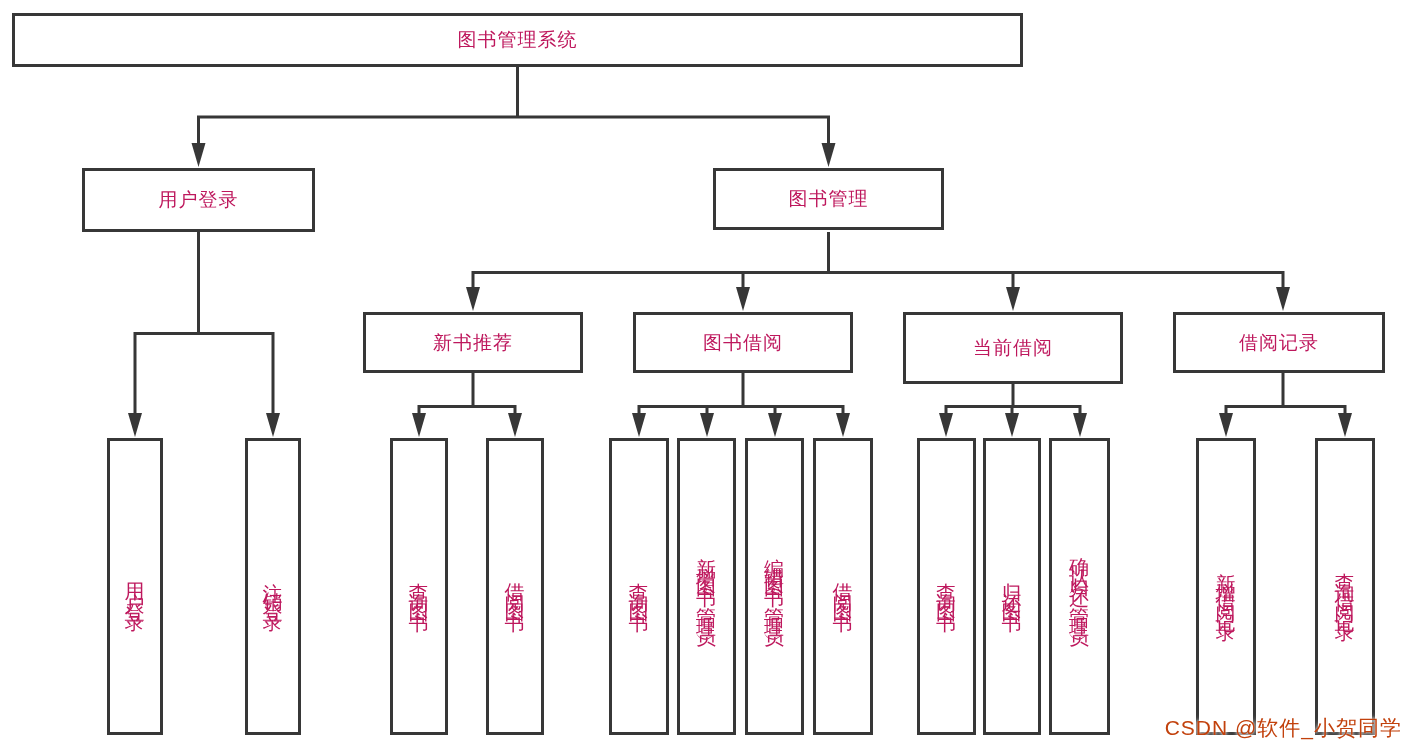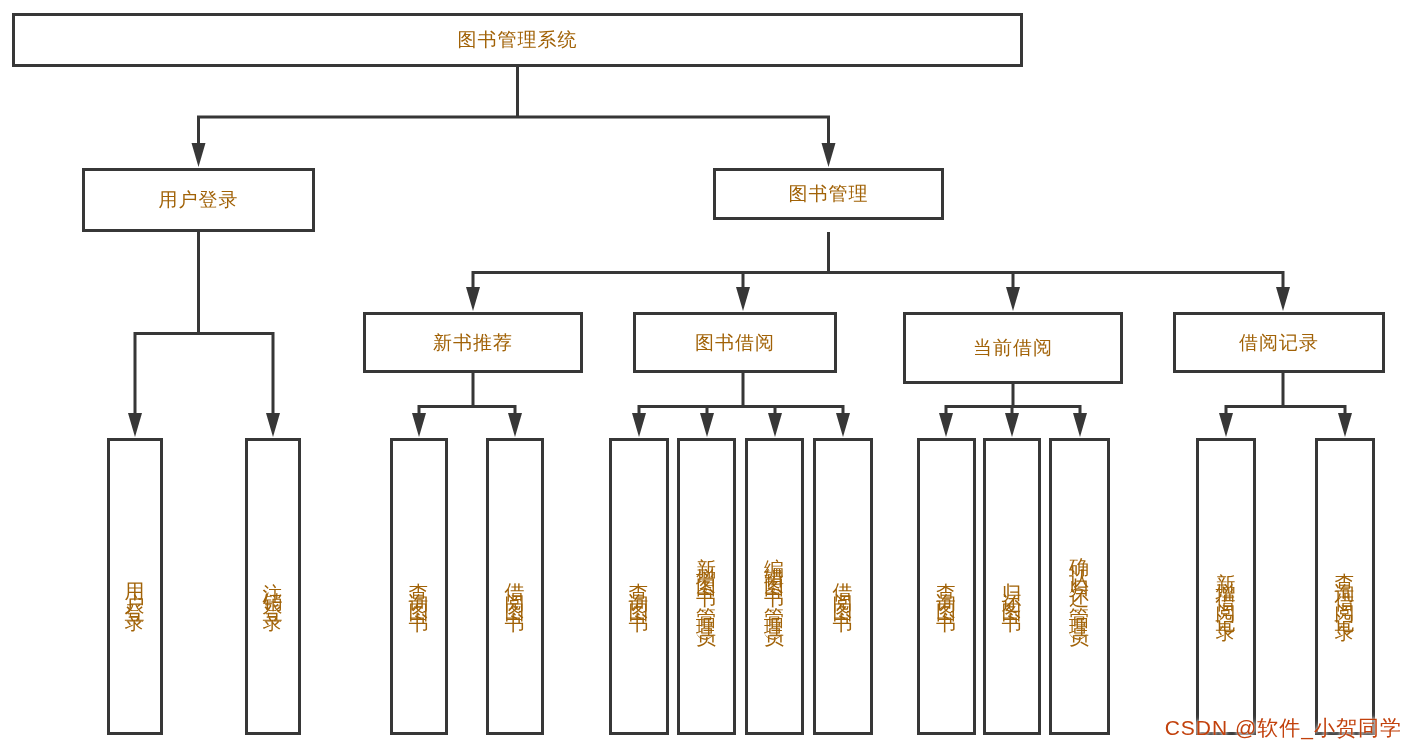--- a/index.html
+++ b/index.html
@@ -4,21 +4,21 @@
 <style>
   html,body{margin:0;padding:0;background:#fff;}
   .canvas{
     position:relative;width:1405px;height:747px;background:#ffffff;
     font-family:"Liberation Sans","DejaVu Sans",sans-serif;overflow:hidden;
   }
   .wires{position:absolute;left:0;top:0;z-index:1;}
   .box{
     position:absolute;z-index:2;background:#ffffff;border:3px solid #373737;
     box-sizing:border-box;display:flex;align-items:center;justify-content:center;
-    color:#a16207;
+    color:#be185d;
   }
   .box.h{font-size:19px;letter-spacing:1px;white-space:nowrap;}
   .box.v{
     writing-mode:vertical-rl;text-orientation:mixed;
     font-size:20px;letter-spacing:10px;line-height:1;
   }
   .watermark{
     position:absolute;z-index:3;right:3px;bottom:5px;
     font-size:21px;letter-spacing:1px;color:#c2410c;
     text-shadow:0 0 3px #ffffff,0 0 6px #ffffff;
@@ -58,24 +58,24 @@
       <polygon points="1005,413 1019,413 1012,437"></polygon>
       <polygon points="1073,413 1087,413 1080,437"></polygon>
       <polygon points="1219,413 1233,413 1226,437"></polygon>
       <polygon points="1338,413 1352,413 1345,437"></polygon>
     </g>
   </svg>
 
   <div class="box h" style="left:12px;top:13px;width:1011px;height:54px;">图书管理系统</div>
 
   <div class="box h" style="left:82px;top:168px;width:233px;height:64px;">用户登录</div>
-  <div class="box h" style="left:713px;top:168px;width:231px;height:52px;">图书管理</div>
+  <div class="box h" style="left:713px;top:168px;width:231px;height:62px;">图书管理</div>
 
   <div class="box h" style="left:363px;top:312px;width:220px;height:61px;">新书推荐</div>
-  <div class="box h" style="left:633px;top:312px;width:204px;height:61px;">图书借阅</div>
+  <div class="box h" style="left:633px;top:312px;width:220px;height:61px;">图书借阅</div>
   <div class="box h" style="left:903px;top:312px;width:220px;height:72px;">当前借阅</div>
   <div class="box h" style="left:1173px;top:312px;width:212px;height:61px;">借阅记录</div>
 
   <div class="box v" style="left:107px;top:438px;width:56px;height:297px;">用户登录</div>
   <div class="box v" style="left:245px;top:438px;width:56px;height:297px;">注销登录</div>
 
   <div class="box v" style="left:390px;top:438px;width:58px;height:297px;">查询图书</div>
   <div class="box v" style="left:486px;top:438px;width:58px;height:297px;">借阅图书</div>
 
   <div class="box v" style="left:609px;top:438px;width:60px;height:297px;">查询图书</div>

